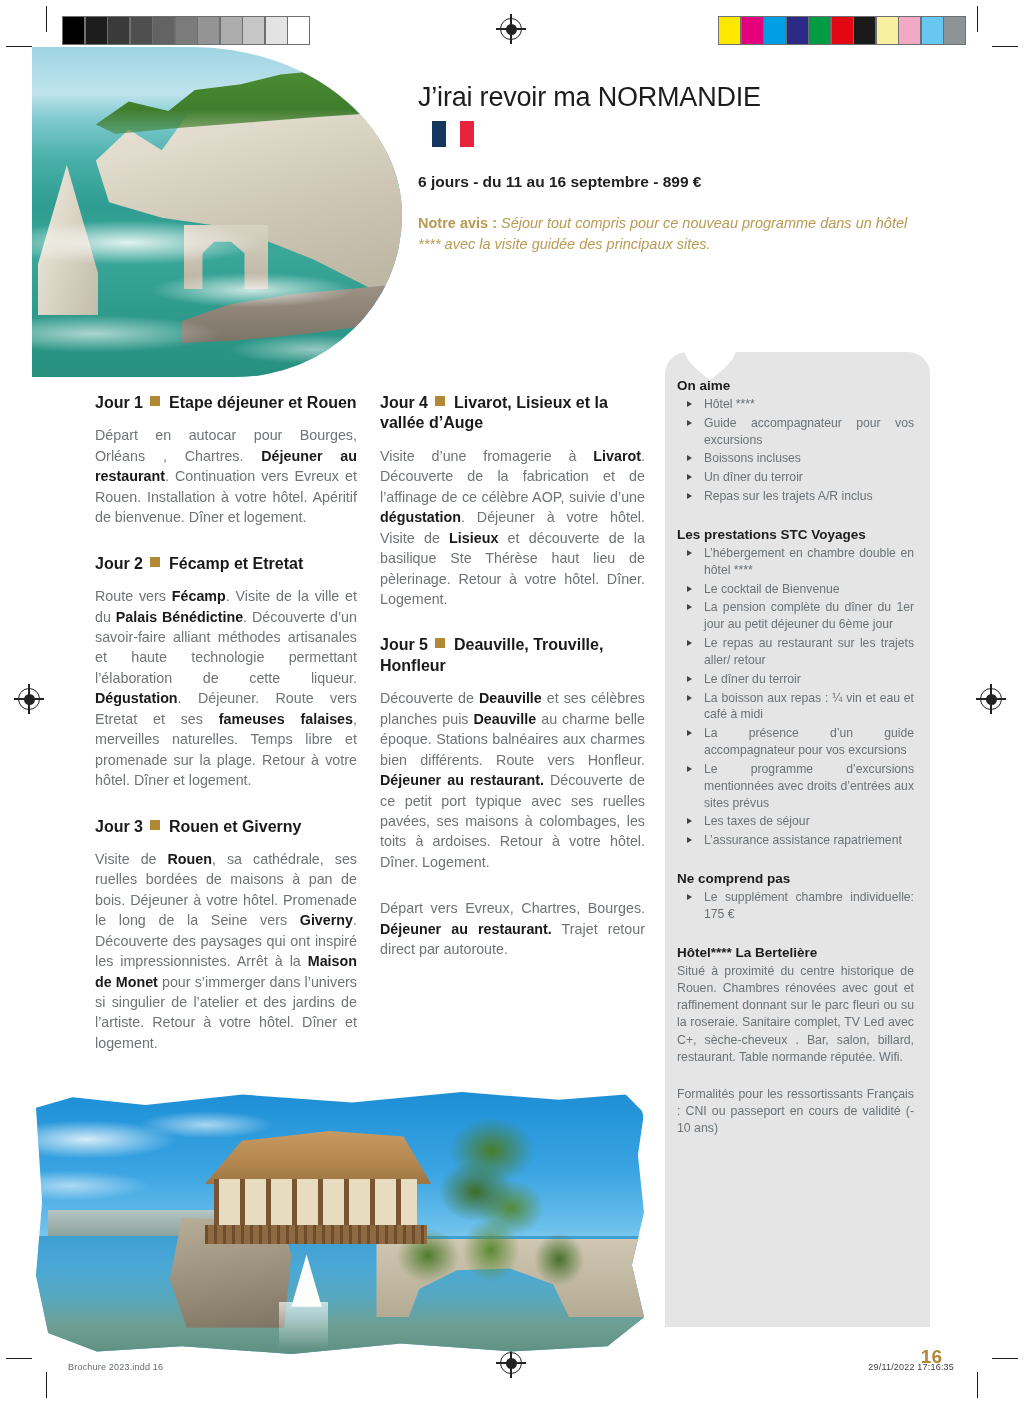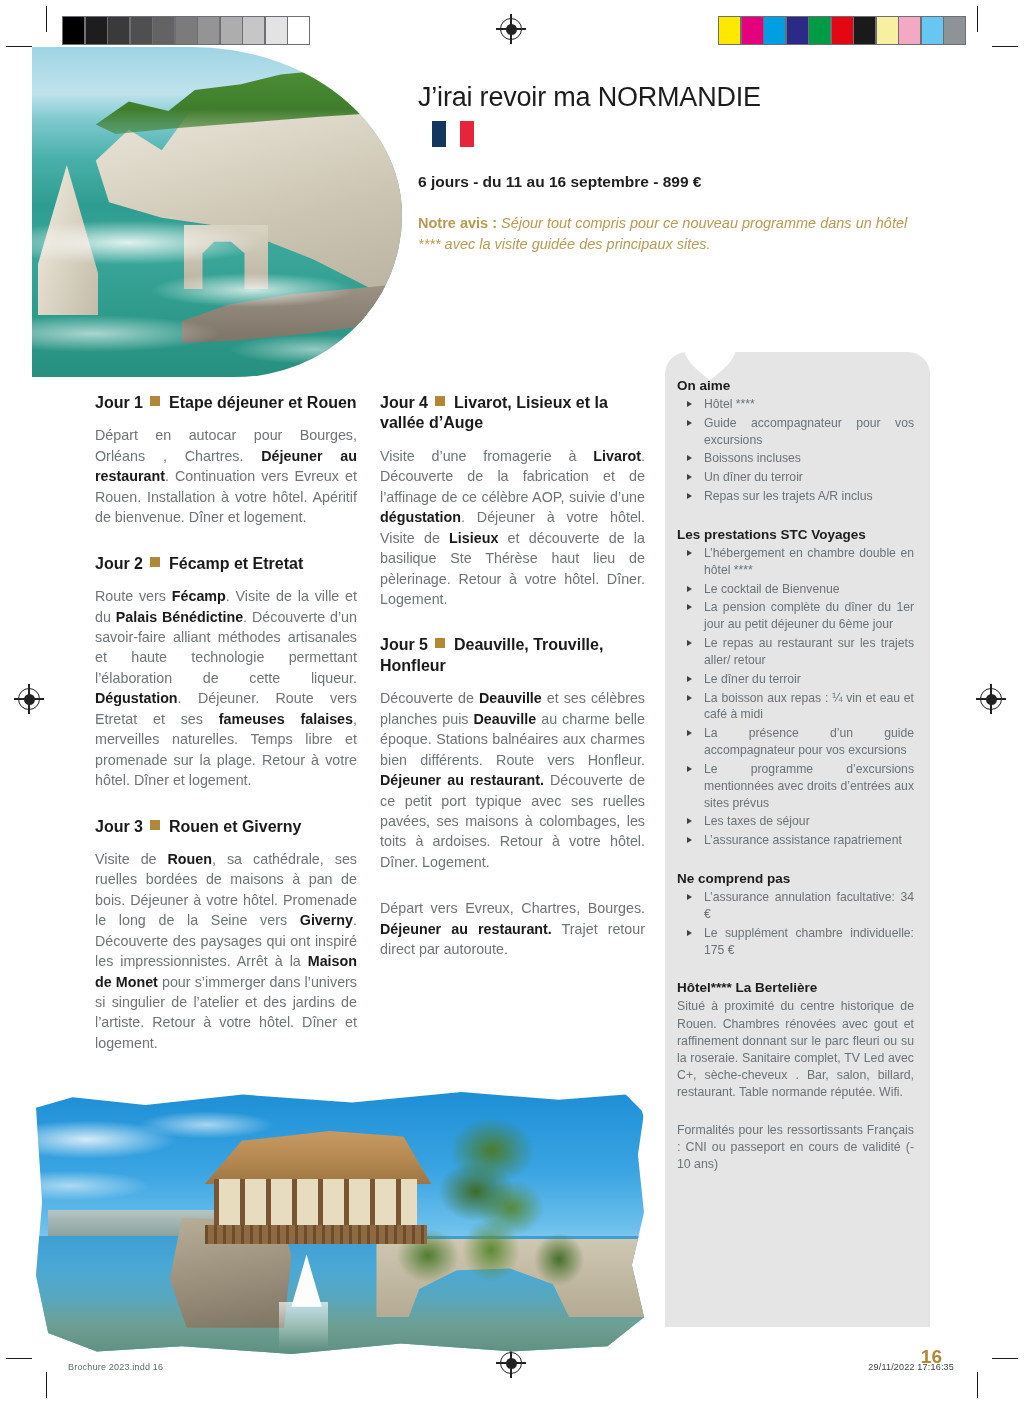--- a/index.html
+++ b/index.html
@@ -356,21 +356,20 @@
         <li>Le dîner du terroir</li>
         <li>La boisson aux repas : ¼ vin et eau et café à midi</li>
         <li>La présence d’un guide accompagnateur pour vos excursions</li>
         <li>Le programme d’excursions mentionnées avec droits d’entrées aux sites prévus</li>
         <li>Les taxes de séjour</li>
         <li>L’assurance assistance rapatriement</li>
       </ul>
 
     <div class="sb-head spaced">Ne comprend pas</div>
     <ul class="sb-list" id="list-exclusions">
-        <li>L’assurance annulation facultative: 34 €</li>
         <li>Le supplément chambre individuelle: 175 €</li>
       </ul>
 
     <div class="sb-head spaced">Hôtel**** La Bertelière</div>
     <p class="sb-para">Situé à proximité du centre historique de Rouen. Chambres rénovées avec gout et raffinement donnant sur le parc fleuri ou su la roseraie. Sanitaire complet, TV Led avec C+, sèche-cheveux . Bar, salon, billard, restaurant. Table normande réputée. Wifi.</p>
     <p class="sb-para gap">Formalités pour les ressortissants Français : CNI ou passeport en cours de validité (- 10 ans)</p>
   </div>
 </div>
 
 <div class="photo-bottom">

